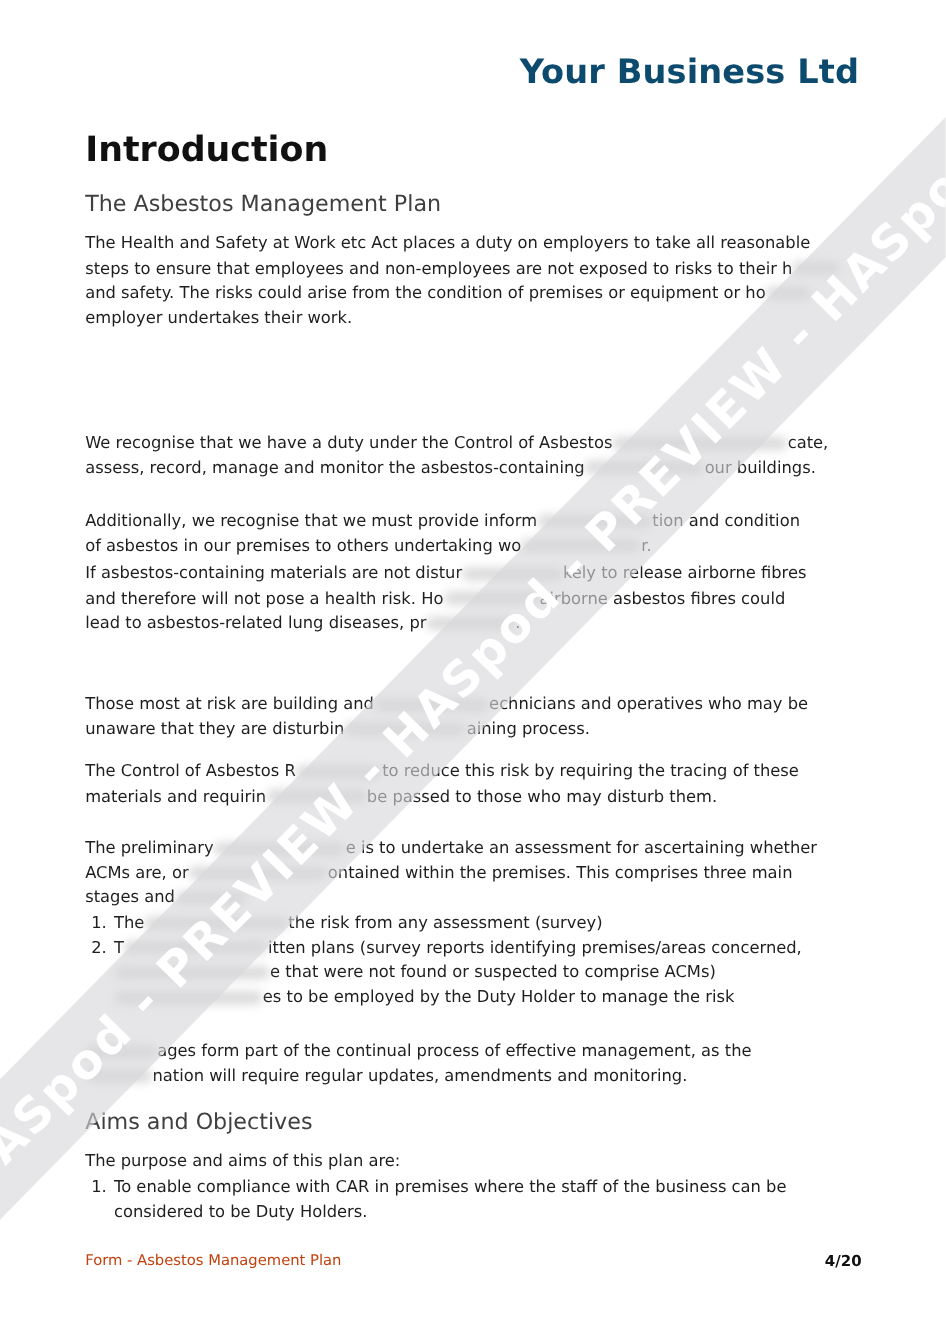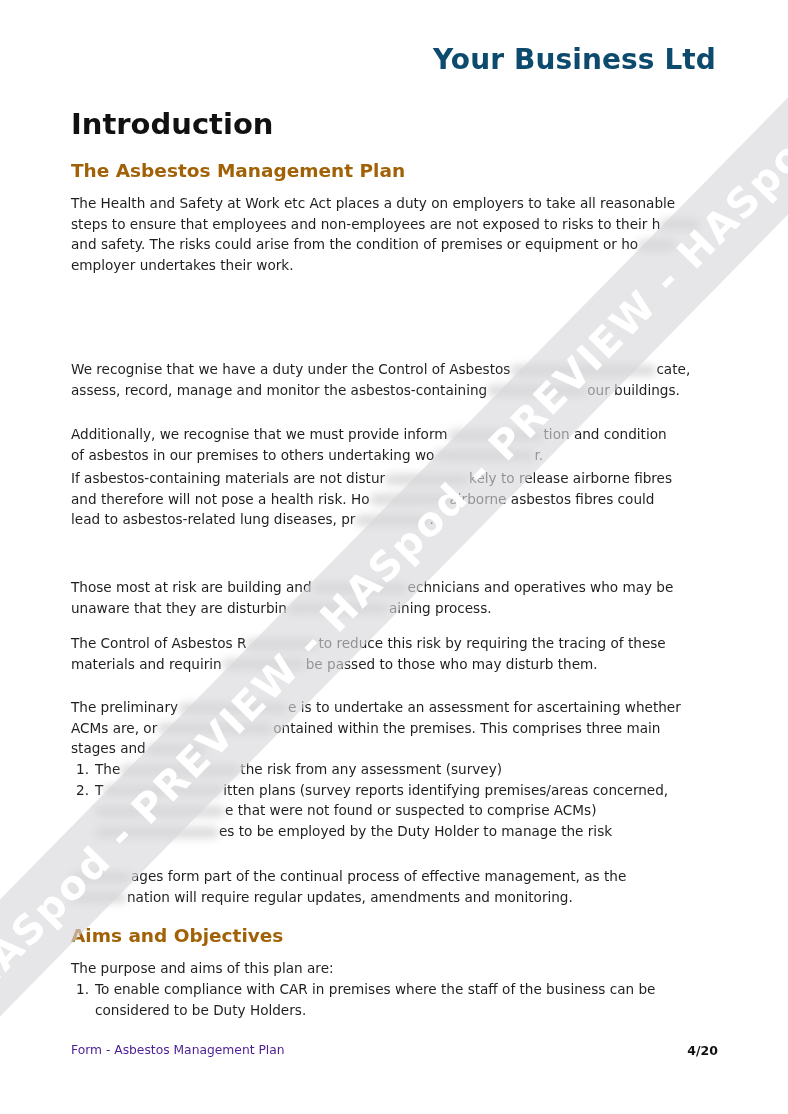--- a/index.html
+++ b/index.html
@@ -2,30 +2,30 @@
 <html><head>
 <meta charset="utf-8">
 <style>
   html, body { margin: 0; padding: 0; background: #ffffff; }
   body { width: 788px; height: 1114px; position: relative; overflow: hidden;
          font-family: "DejaVu Sans", "Liberation Sans", sans-serif; color: #1a1a1a; }
   .page { position: absolute; left: 0; top: 0; width: 788px; height: 1114px; background: #fff; }
   .company { position: absolute; right: 72px; top: 43px; font-size: 28px; font-weight: bold;
              letter-spacing: 0.1px; color: #0c4a6e; white-space: nowrap; }
   .h1 { position: absolute; left: 71px; top: 107px; font-size: 29px; font-weight: bold; color: #111; white-space: nowrap; }
-  .h2 { position: absolute; left: 71px; font-size: 18.5px; font-weight: bold; color: #a16207; white-space: nowrap; }
+  .h2 { position: absolute; left: 71px; font-size: 18.5px; font-weight: normal; color: #404040; white-space: nowrap; }
   .para { position: absolute; left: 71px; width: 660px; font-size: 13.6px; line-height: 20.7px; color: #1f1f1f; }
   .para .ln { display: block; white-space: nowrap; }
   .list { position: absolute; left: 71px; width: 660px; font-size: 13.6px; line-height: 20.7px; color: #1f1f1f; }
   .li { position: relative; padding-left: 24px; }
   .li .num { position: absolute; left: 5px; top: 0; }
   .li .ln { display: block; white-space: nowrap; }
   .blur { display: inline-block; height: 11px; vertical-align: middle; background: #bdbdbd;
           filter: blur(4px); border-radius: 6px; opacity: 0.55; }
-  .footer-left { position: absolute; left: 71px; top: 1043px; font-size: 12.3px; color: #4c1d95; white-space: nowrap; }
+  .footer-left { position: absolute; left: 71px; top: 1043px; font-size: 12.3px; color: #c2410c; white-space: nowrap; }
   .footer-right { position: absolute; right: 70px; top: 1043px; font-size: 12.5px; font-weight: bold; color: #111; white-space: nowrap; }
   .watermark { position: absolute; left: 394px; top: 557px; width: 1400px; height: 82px;
                margin-left: -700px; margin-top: -41px; background: rgba(215,215,218,0.62);
                transform: rotate(-45.5deg); transform-origin: 50% 50%; pointer-events: none;
                display: flex; align-items: center; justify-content: center; overflow: hidden; }
   .watermark span { font-size: 40px; font-weight: bold; color: #ffffff; letter-spacing: 2px; white-space: nowrap; }
 </style>
 </head>
 <body>
 

